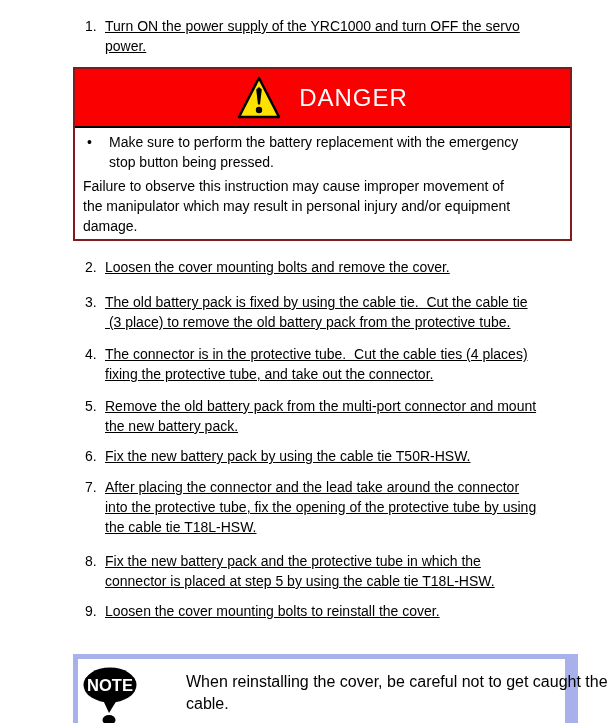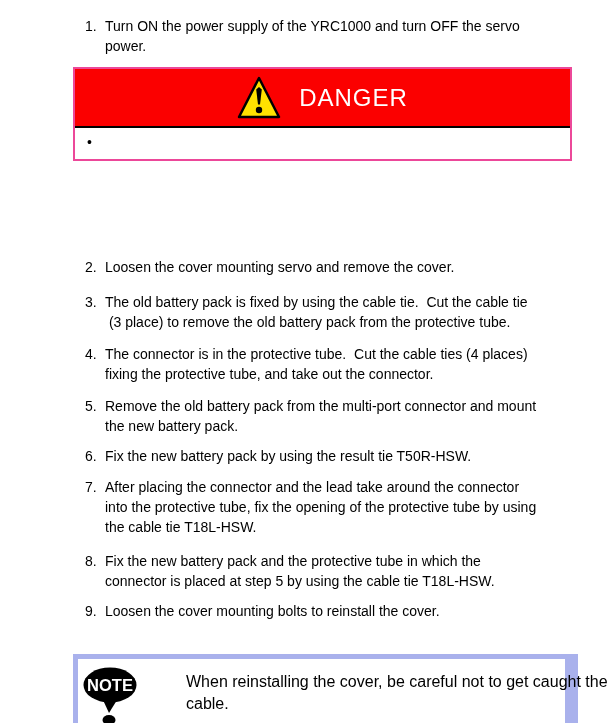--- a/index.html
+++ b/index.html
@@ -4,28 +4,28 @@
 <style>
   html,body{margin:0;padding:0;background:#ffffff;}
   .page{
     position:relative;width:616px;height:723px;overflow:hidden;
     background:#ffffff;color:#000;
     font-family:"Liberation Sans","DejaVu Sans",sans-serif;
   }
   
   .step{position:absolute;left:85px;display:flex;font-size:14px;line-height:20px;}
   .step .num{flex:0 0 20px;width:20px;}
-  .step .txt{white-space:pre;}
+  .step .txt{white-space:pre;text-decoration:underline;}
   .s1{top:16px}.s2{top:257px}.s3{top:292px}.s4{top:344px}.s5{top:396px}
   .s6{top:446px}.s7{top:477px}.s8{top:551px}.s9{top:601px}
 
   
   .danger-box{
     position:absolute;left:73px;top:67px;width:499px;box-sizing:border-box;
-    border:2px solid #ec4899;background:#fff;
+    border:2px solid #7f1d1d;background:#fff;
   }
   .danger-header{
     height:57px;background:#fb0000;border-bottom:2px solid #000;
     display:flex;align-items:center;justify-content:center;gap:18px;
   }
   .danger-title{font-size:24px;color:#ffffff;letter-spacing:1px;}
   .danger-body{padding:4px 8px 3px 8px;font-size:14px;line-height:20px;}
   .danger-bullet{display:flex;margin:0 0 4px 4px;}
   .danger-bullet .glyph{flex:0 0 22px;width:22px;}
   .danger-bullet .txt{white-space:pre;}
@@ -58,46 +58,51 @@
       <svg class="tri" width="44" height="44" viewBox="0 0 44 44">
         <polygon points="22,2 42,41 2,41" fill="#ffe100" stroke="#000" stroke-width="2.5" stroke-linejoin="round"></polygon>
         <path d="M22 11 L24.8 13.5 L23 28.5 L21 28.5 L19.2 13.5 Z" fill="#000"></path>
         <circle cx="22" cy="34" r="3.2" fill="#000"></circle>
       </svg>
       <span class="danger-title">DANGER</span>
     </div>
     <div class="danger-body">
       <div class="danger-bullet">
         <span class="glyph">•</span>
+        <span class="txt">Make sure to perform the battery replacement with the emergency
+stop button being pressed.</span>
       </div>
+      <div class="danger-para">Failure to observe this instruction may cause improper movement of
+the manipulator which may result in personal injury and/or equipment
+damage.</div>
     </div>
   </div>
 
   <div class="step s2">
     <span class="num">2.</span>
-    <span class="txt">Loosen the cover mounting servo and remove the cover.</span>
+    <span class="txt">Loosen the cover mounting bolts and remove the cover.</span>
   </div>
   <div class="step s3">
     <span class="num">3.</span>
     <span class="txt">The old battery pack is fixed by using the cable tie.  Cut the cable tie
  (3 place) to remove the old battery pack from the protective tube.</span>
   </div>
   <div class="step s4">
     <span class="num">4.</span>
     <span class="txt">The connector is in the protective tube.  Cut the cable ties (4 places)
 fixing the protective tube, and take out the connector.</span>
   </div>
   <div class="step s5">
     <span class="num">5.</span>
     <span class="txt">Remove the old battery pack from the multi-port connector and mount
 the new battery pack.</span>
   </div>
   <div class="step s6">
     <span class="num">6.</span>
-    <span class="txt">Fix the new battery pack by using the result tie T50R-HSW.</span>
+    <span class="txt">Fix the new battery pack by using the cable tie T50R-HSW.</span>
   </div>
   <div class="step s7">
     <span class="num">7.</span>
     <span class="txt">After placing the connector and the lead take around the connector
 into the protective tube, fix the opening of the protective tube by using
 the cable tie T18L-HSW.</span>
   </div>
   <div class="step s8">
     <span class="num">8.</span>
     <span class="txt">Fix the new battery pack and the protective tube in which the

